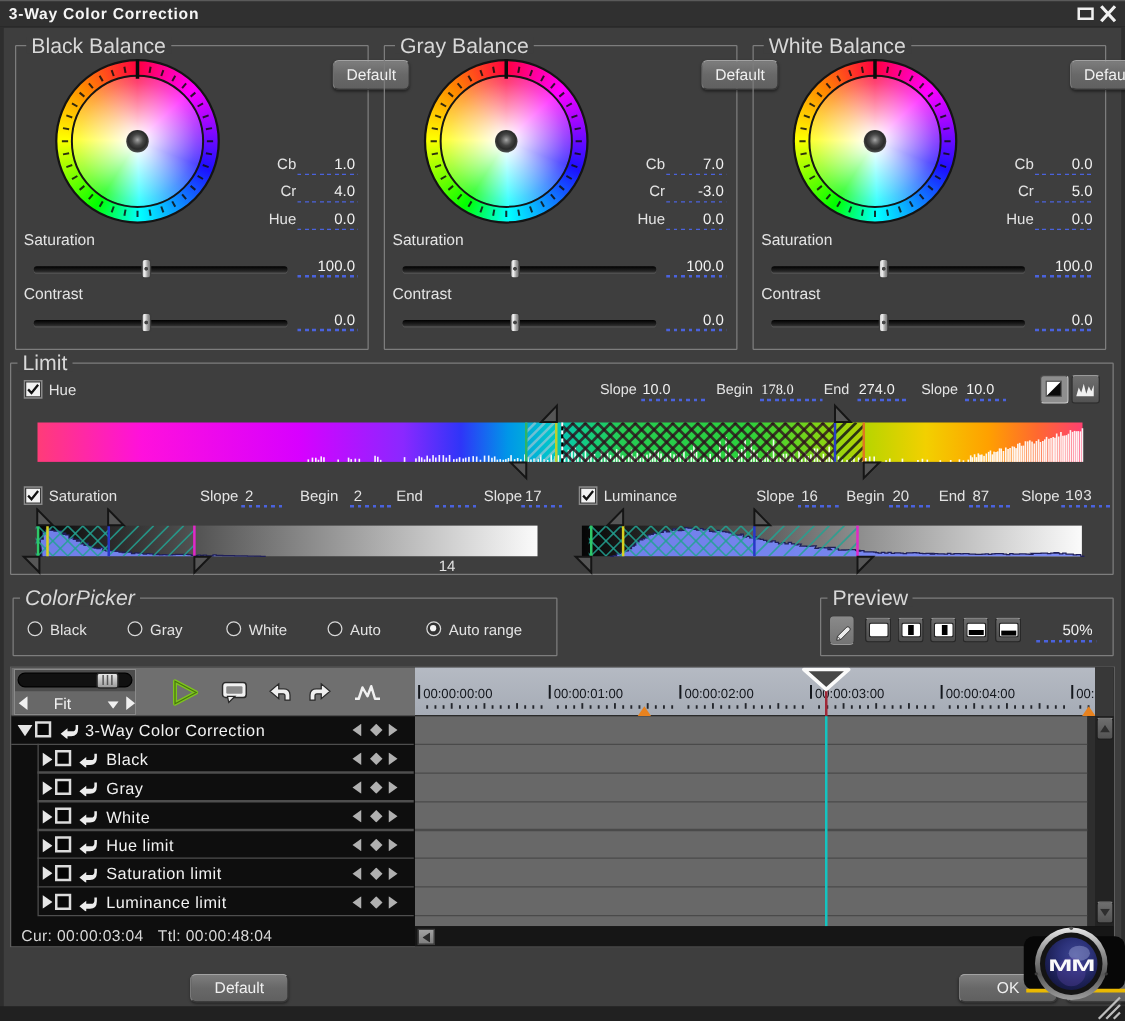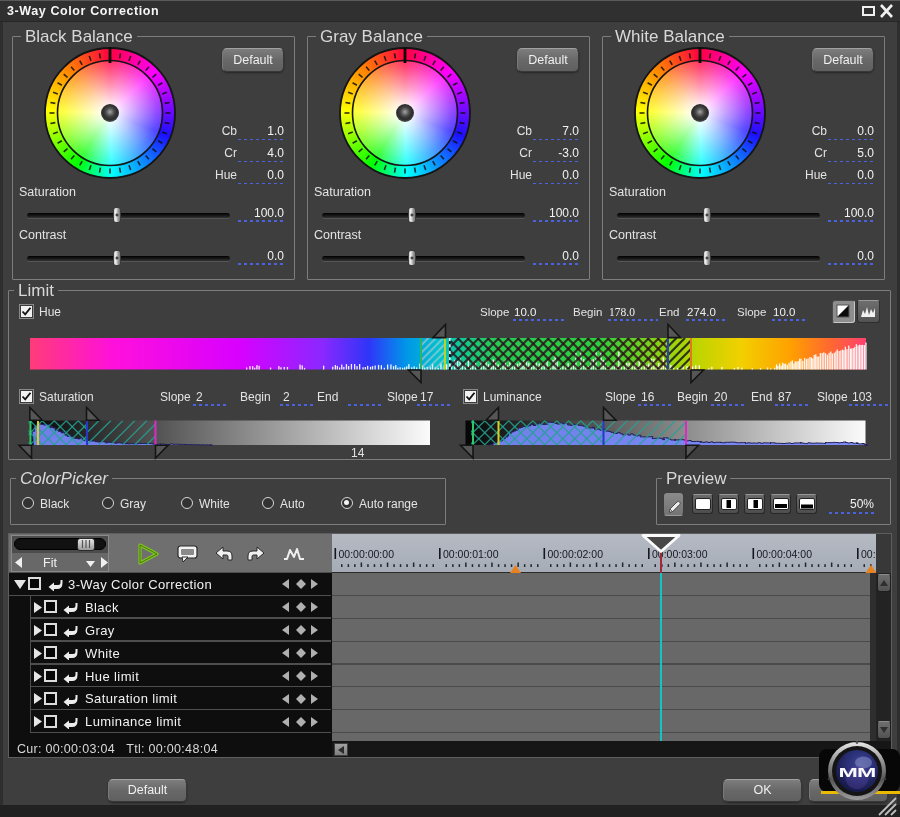--- a/index.html
+++ b/index.html
@@ -1,19 +1,19 @@
 <!DOCTYPE html>
 <html><head><meta charset="utf-8"><style>
 *{margin:0;padding:0;box-sizing:border-box;}
 html,body{width:900px;height:817px;overflow:hidden;background:#3e3e3e;}
 body{font-family:"Liberation Sans",sans-serif;color:#e3e3e3;font-size:12px;-webkit-font-smoothing:antialiased;}
 .abs{position:absolute;}
 .grp{position:absolute;border:1px solid #7d7d7d;border-radius:1px;}
 .glb{position:absolute;background:#3e3e3e;padding:0 4px;color:#d8d8d8;font-size:17px;line-height:13px;white-space:nowrap;}
-.btn{position:absolute;background:linear-gradient(#7d7d7d,#686868 50%,#606060);border:1px solid #383838;border-top-color:#a2a2a2;border-left-color:#7a7a7a;border-radius:5px;color:#f0f0f0;font-size:12.5px;text-align:center;box-shadow:0 1px 2px rgba(0,0,0,.4);}
+.btn{position:absolute;background:linear-gradient(#7d7d7d,#686868 50%,#606060);border:1px solid #383838;border-top-color:#a2a2a2;border-left-color:#7a7a7a;border-radius:5px;color:#f0f0f0;font-size:12.5px;text-align:center;box-shadow:0 1px 2px rgba(0,0,0,.4);margin-left:44px;}
 .dsh{position:absolute;height:1.6px;background-image:repeating-linear-gradient(90deg,#4a62dd 0px,#4a62dd 3px,transparent 3px,transparent 6px);}
 .lbl{position:absolute;white-space:nowrap;color:#e3e3e3;font-size:12px;}
 .val{position:absolute;white-space:nowrap;color:#f2f2f2;text-align:right;font-size:12px;}
 .cb{position:absolute;width:13px;height:13px;background:#f2f2f2;border:1px solid #3a3a3a;box-shadow:0 0 0 1px #8a8a8a;}
 .tcb{position:absolute;width:13px;height:13px;background:#060606;border:2px solid #dcdcdc;}
 .rad{position:absolute;width:12px;height:12px;border-radius:50%;border:1.5px solid #d8d8d8;background:#323232;}
 .sldtrk{position:absolute;height:5px;background:linear-gradient(#000,#1c1c1c 60%,#333);border-radius:2.5px;box-shadow:0 1px 0 rgba(255,255,255,.12);}
 .sldth{position:absolute;width:8px;height:16px;background:radial-gradient(circle at 50% 50%, #444 0 1.2px, rgba(0,0,0,0) 1.8px),linear-gradient(90deg,#cdcdcd,#efefef 30%,#9a9a9a 70%,#787878);border:1px solid #3c3c3c;border-radius:3px;}
 </style></head><body>
 
@@ -626,21 +626,21 @@
 <div class="lbl" style="position:absolute;left:605px;top:390px;">Slope</div>
 <div class="lbl" style="position:absolute;left:641px;top:390px;">16</div>
 <div class="dsh" style="position:absolute;left:638px;top:404px;width:33px;"></div>
 <div class="lbl" style="position:absolute;left:677px;top:390px;">Begin</div>
 <div class="lbl" style="position:absolute;left:714px;top:390px;">20</div>
 <div class="dsh" style="position:absolute;left:711px;top:404px;width:33px;"></div>
 <div class="lbl" style="position:absolute;left:751px;top:390px;">End</div>
 <div class="lbl" style="position:absolute;left:778px;top:390px;">87</div>
 <div class="dsh" style="position:absolute;left:775px;top:404px;width:33px;"></div>
 <div class="lbl" style="position:absolute;left:817px;top:390px;">Slope</div>
-<div class="lbl" style="position:absolute;left:852px;top:390px;">103</div>
+<div class="lbl" style="position:absolute;left:852px;top:390px;font-family:Liberation Mono, monospace;">103</div>
 <div class="dsh" style="position:absolute;left:849px;top:404px;width:40px;"></div>
 <svg class="abs" style="left:12px;top:406px" width="460px" height="60">
     <defs>
       <linearGradient id="gb12" x1="0" y1="0" x2="1" y2="0">
         <stop offset="0" stop-color="#050505"></stop>
         <stop offset="1" stop-color="#fbfbfb"></stop>
       </linearGradient>
       <clipPath id="gb12c1">
         <rect x="16.5" y="14.5" width="58.5" height="24.5"></rect>
       </clipPath>

